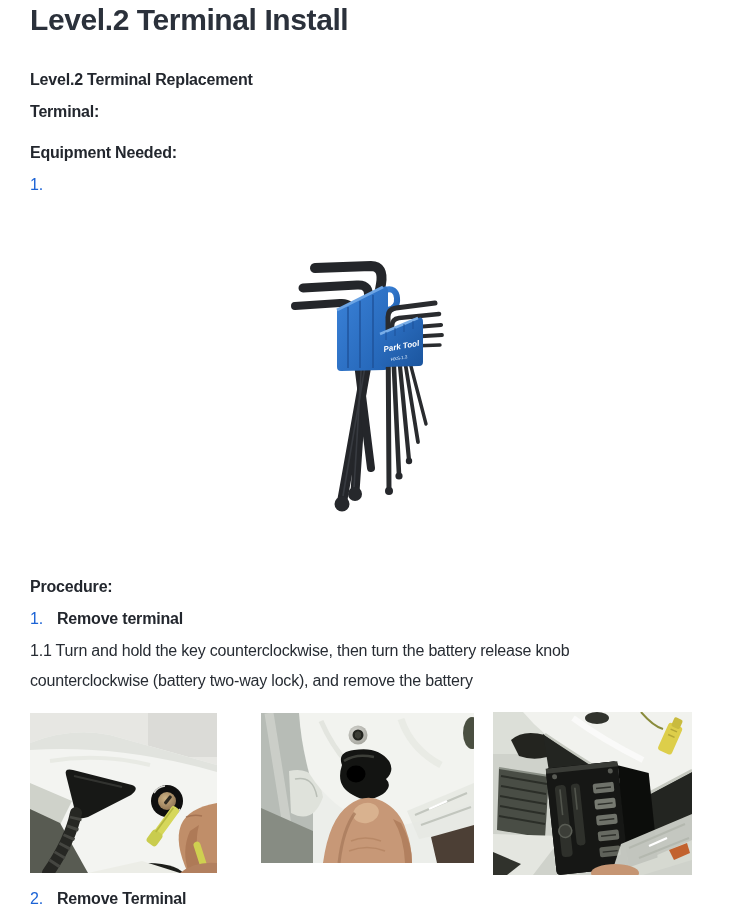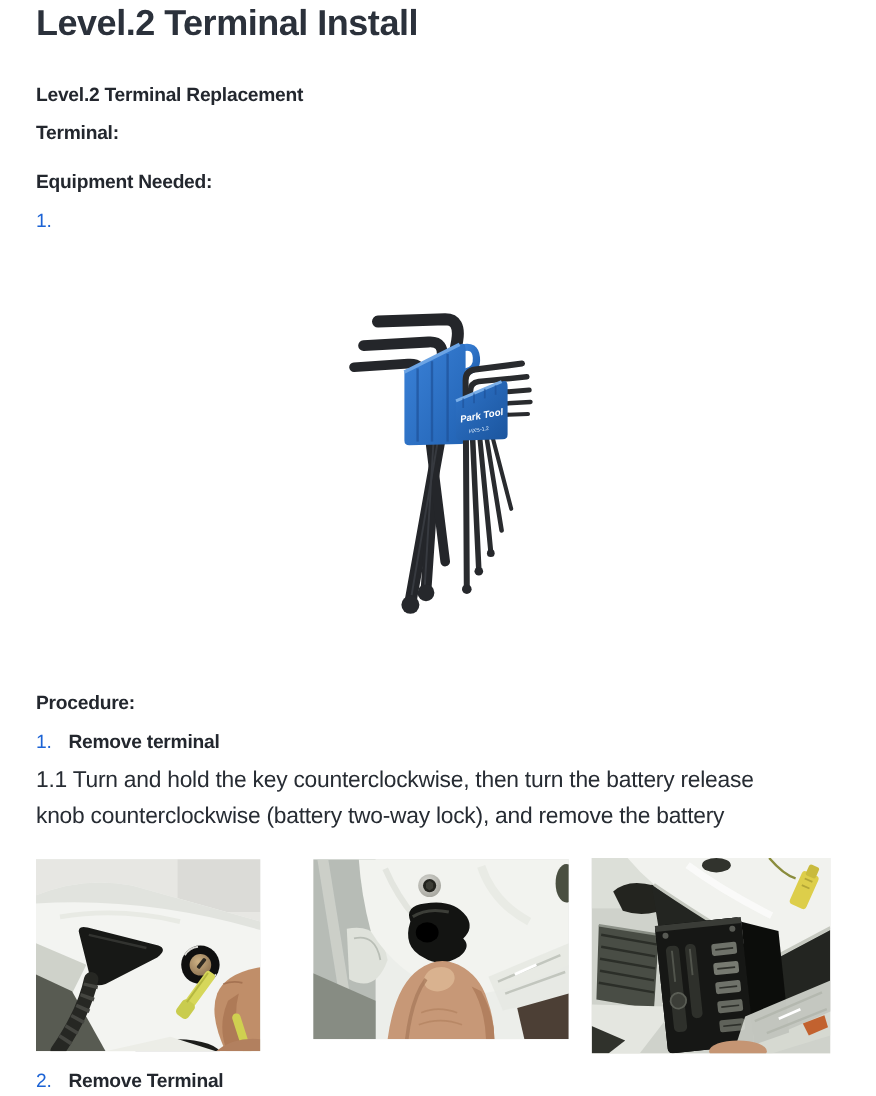--- a/index.html
+++ b/index.html
@@ -17,21 +17,21 @@
   .bold{font-weight:700;color:#23272e}
   .subtitle{margin-bottom:5px}
   .mt4{margin-top:14px}
   .mt5{margin-top:5px}
   .list-line{display:flex;align-items:flex-start;font-size:16px;line-height:27px;letter-spacing:-.2px}
   .num{color:#1c63d5;flex:0 0 27px;width:27px}
   .step-title{font-weight:700;color:#23272e}
   .hex-figure{margin:52px 0 0 255px;width:170px;height:280px}
   .proc-heading{margin-top:43px}
   .step1{margin-top:5px}
-  .detail{margin-top:4px;font-size:19px;line-height:30px;letter-spacing:-.2px;max-width:640px}
+  .detail{margin-top:4px;font-size:16px;line-height:30px;letter-spacing:-.2px;max-width:640px}
   .photos{position:relative;margin-top:6px;height:163px}
   .ph{position:absolute;overflow:hidden;background:#e8e9e5}
   .ph1{left:0;top:1px;width:187px;height:160px}
   .ph2{left:231px;top:1px;width:213px;height:150px}
   .ph3{left:463px;top:0;width:199px;height:163px}
   .step2{margin-top:10px}
   figure{margin:0;padding:0}
   svg{display:block}
 </style>
 </head>

